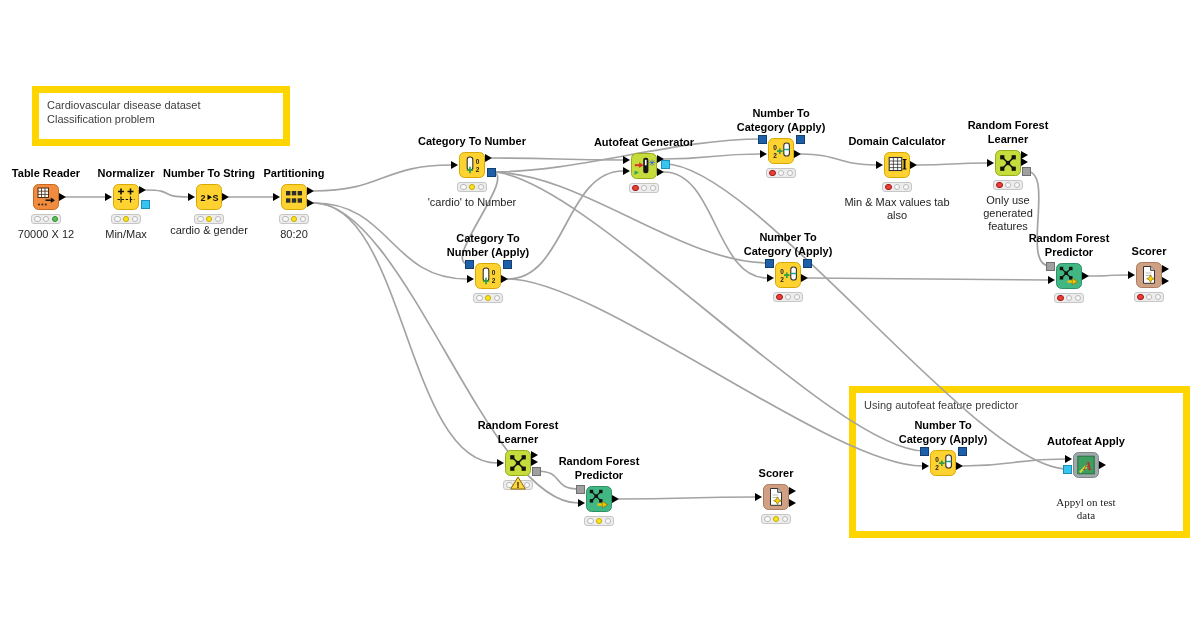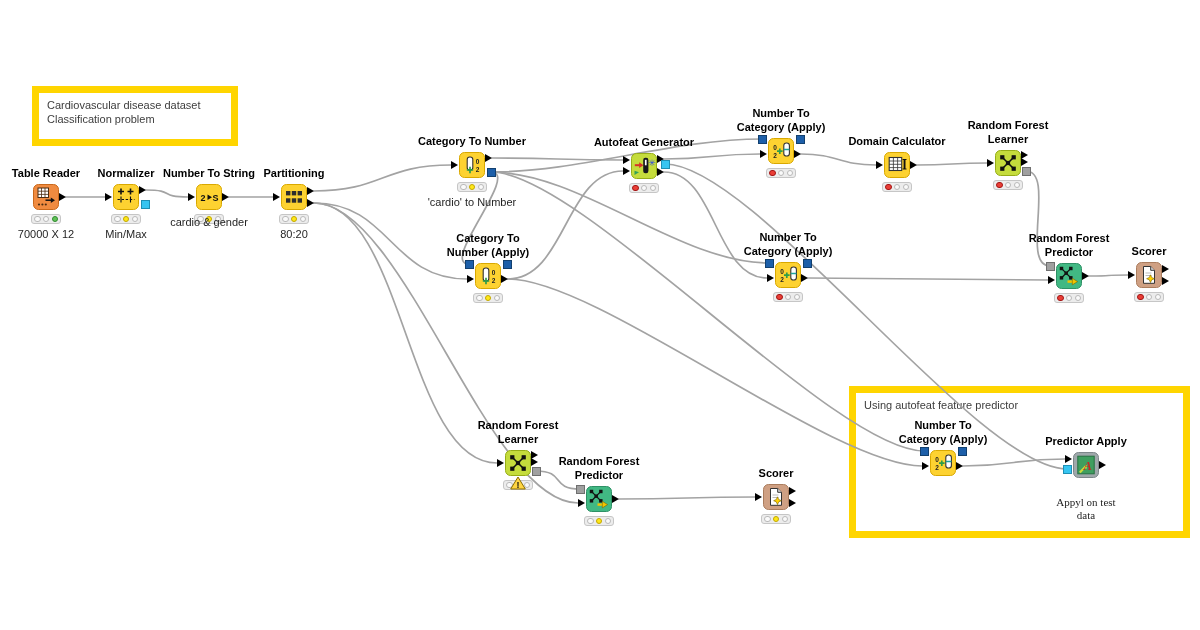--- a/index.html
+++ b/index.html
@@ -25,21 +25,21 @@
   .dot.on-green{background:#61c157;border-color:#2e8b2e;}
   .pa{position:absolute;width:0;height:0;border-top:4.5px solid transparent;
       border-bottom:4.5px solid transparent;border-left:7.5px solid #000;}
   .psq{position:absolute;width:9px;height:9px;box-sizing:border-box;border:1px solid #555;}
   .warn{position:absolute;z-index:5;}
 </style>
 </head>
 <body>
 
 <div id="canvas">
-    <div class="ann" style="left: 32px; top: 86px; width: 206px; height: 60px; border-color: rgb(255, 213, 0);">
+    <div class="ann" style="left: 32px; top: 86px; width: 258px; height: 60px; border-color: rgb(255, 213, 0);">
       <div>Cardiovascular disease dataset</div>
       <div>Classification problem</div>
     </div>
     <div class="ann" style="left: 849px; top: 386px; width: 341px; height: 152px; border-color: rgb(255, 213, 0);">
       <div>Using autofeat feature predictor</div>
     </div>
     <svg class="edges" width="1200" height="630">
       <path d="M66,197 C96,197 75,197 105,197" stroke="#a3a3a3"></path>
       <path d="M146,190 C176,190 158,197 188,197" stroke="#a3a3a3"></path>
       <path d="M229,197 C259,197 243,197 273,197" stroke="#a3a3a3"></path>
@@ -114,21 +114,21 @@
       </svg>
       <div class="pa" style="left: -8px; top: 8.5px;"></div>
       <div class="pa" style="left: 26px; top: 8.5px;"></div>
     </div>
     <div class="nlabel" style="left: 134px; top: 166px;"><span>Number To String</span></div>
     <div class="traffic" style="left: 194px; top: 214px;">
       <div class="dot"></div>
       <div class="dot on-yellow"></div>
       <div class="dot"></div>
     </div>
-    <div class="ncaption" style="left: 129px; top: 216px; text-align: center;"><span>cardio &amp; gender</span></div>
+    <div class="ncaption" style="left: 129px; top: 224px; text-align: center;"><span>cardio &amp; gender</span></div>
     <div class="node" style="left: 281px; top: 184px;">
       <svg class="icon" width="26" height="26" viewBox="0 0 26 26">
         <rect x="0.5" y="0.5" width="25" height="25" rx="5" fill="#fdd231" stroke="#d9a800"></rect>
         <g fill="#2d2d2d">
           <rect x="5" y="7" width="4.4" height="4.4"></rect>
           <rect x="10.8" y="7" width="4.4" height="4.4"></rect>
           <rect x="16.6" y="7" width="4.4" height="4.4"></rect>
           <rect x="5" y="14.3" width="4.4" height="4.4"></rect>
           <rect x="10.8" y="14.3" width="4.4" height="4.4"></rect>
           <rect x="16.6" y="14.3" width="4.4" height="4.4"></rect>
@@ -216,20 +216,21 @@
       </svg>
       <div class="pa" style="left: -8px; top: 8.5px;"></div>
       <div class="pa" style="left: 26px; top: 8.5px;"></div>
     </div>
     <div class="nlabel" style="left: 822px; top: 134px;"><span>Domain Calculator</span></div>
     <div class="traffic" style="left: 882px; top: 182px;">
       <div class="dot on-red"></div>
       <div class="dot"></div>
       <div class="dot"></div>
     </div>
+    <div class="ncaption" style="left: 817px; top: 196px;"><span>Min &amp; Max values tab</span><br><span>also</span></div>
     <div class="node" style="left: 995px; top: 150px;">
       <svg class="icon" width="26" height="26" viewBox="0 0 26 26">
         <rect x="0.5" y="0.5" width="25" height="25" rx="5" fill="#c5dc3c" stroke="#96ad17"></rect>
         <path d="M13 13L7.5 7.5M13 13l5.5-5.5M13 13L7.5 18.5M13 13l5.5 5.5" stroke="#111" stroke-width="1.5" fill="none"></path>
         <rect x="10.9" y="10.9" width="4.2" height="4.2" fill="#111"></rect>
         <rect x="5.2" y="5.2" width="4.2" height="4.2" fill="#111"></rect>
         <rect x="16.6" y="5.2" width="4.2" height="4.2" fill="#111"></rect>
         <rect x="5.2" y="16.6" width="4.2" height="4.2" fill="#111"></rect>
         <rect x="16.6" y="16.6" width="4.2" height="4.2" fill="#111"></rect>
       </svg>
@@ -237,20 +238,21 @@
       <div class="pa" style="left: 26px; top: 0.5px;"></div>
       <div class="pa" style="left: 26px; top: 7.5px;"></div>
       <div class="psq" style="left: 27px; top: 17px; background: rgb(160, 160, 160); border-color: rgb(111, 111, 111);"></div>
     </div>
     <div class="nlabel" style="left: 933px; top: 118px;"><span>Random Forest</span><br><span>Learner</span></div>
     <div class="traffic" style="left: 993px; top: 180px;">
       <div class="dot on-red"></div>
       <div class="dot"></div>
       <div class="dot"></div>
     </div>
+    <div class="ncaption" style="left: 928px; top: 194px;"><span>Only use</span><br><span>generated</span><br><span>features</span></div>
     <div class="node" style="left: 1056px; top: 263px;">
       <svg class="icon" width="26" height="26" viewBox="0 0 26 26">
         <rect x="0.5" y="0.5" width="25" height="25" rx="5" fill="#41b883" stroke="#2e9166"></rect>
         <g transform="translate(-0.5,-0.5) scale(0.82)">
           <path d="M13 13L7.5 7.5M13 13l5.5-5.5M13 13L7.5 18.5M13 13l5.5 5.5" stroke="#111" stroke-width="1.6" fill="none"></path>
           <rect x="10.9" y="10.9" width="4.2" height="4.2" fill="#111"></rect>
           <rect x="5.2" y="5.2" width="4.2" height="4.2" fill="#111"></rect>
           <rect x="16.6" y="5.2" width="4.2" height="4.2" fill="#111"></rect>
           <rect x="5.2" y="16.6" width="4.2" height="4.2" fill="#111"></rect>
           <rect x="16.6" y="16.6" width="4.2" height="4.2" fill="#111"></rect>
@@ -417,20 +419,20 @@
         <rect x="0.5" y="0.5" width="25" height="25" rx="5" fill="#9fa8ab" stroke="#7d878a"></rect>
         <rect x="4.8" y="4.2" width="16.4" height="17.6" fill="#3f9e5f" stroke="#266f41"></rect>
         <path d="M6.8 20.5l6-6.2" stroke="#cbdc3a" stroke-width="2.2"></path>
         <path d="M10.8 15.6l3.4-3.4-0.7 4.8z" fill="#cbdc3a"></path>
         <text x="14.6" y="17.6" font-size="12.5" font-weight="bold" font-style="italic" fill="#c62828" text-anchor="middle" font-family="Liberation Serif,serif">A</text>
       </svg>
       <div class="pa" style="left: -8px; top: 2.5px;"></div>
       <div class="psq" style="left: -10px; top: 13px; background: rgb(54, 197, 241); border-color: rgb(30, 143, 180);"></div>
       <div class="pa" style="left: 26px; top: 8.5px;"></div>
     </div>
-    <div class="nlabel" style="left: 1011px; top: 434px;"><span>Predictor Apply</span></div>
+    <div class="nlabel" style="left: 1011px; top: 434px;"><span>Autofeat Apply</span></div>
     <div class="traffic" style="left: 1071px; top: 482px;">
       <div class="dot on-red"></div>
       <div class="dot"></div>
       <div class="dot"></div>
     </div>
     <div class="ncaption" style="left: 1006px; top: 496px; font-family: Liberation Serif, serif;"><span>Appyl on test</span><br><span>data</span></div>
   </div>
 
 </body></html>

